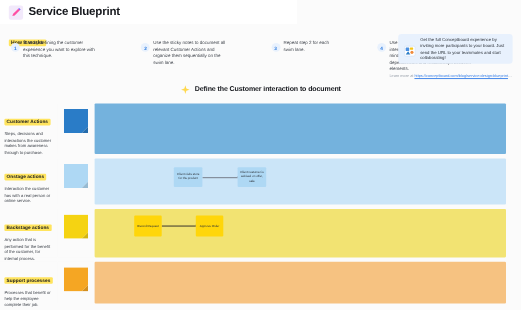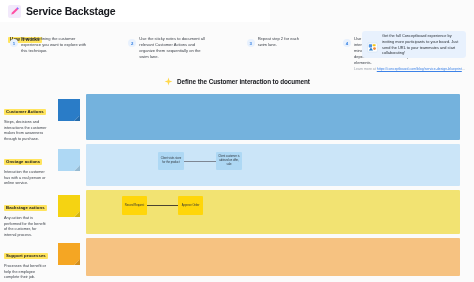--- a/index.html
+++ b/index.html
@@ -122,21 +122,21 @@
 
 <div class="board">
 
   <div class="header">
     <div class="logo">
       <svg width="10" height="10" viewBox="0 0 10 10">
         <path d="M1.2 8.6 L2 6.6 L6.6 2 L8 3.4 L3.4 8 Z" fill="#ff4fa3"></path>
         <path d="M6.6 2 L8 3.4 L8.8 2.6 L7.4 1.2 Z" fill="#7b61ff"></path>
       </svg>
     </div>
-    <div class="app-title">Service Backstage</div>
+    <div class="app-title">Service Blueprint</div>
   </div>
 
   <div class="howit">
     <div class="howit-title">How it works</div>
 
     <div class="steps">
 
       <div class="step s1">
         <div class="step-num">1</div>
         <div class="step-text">Start by defining the customer experience you want to explore with this technique.</div>

